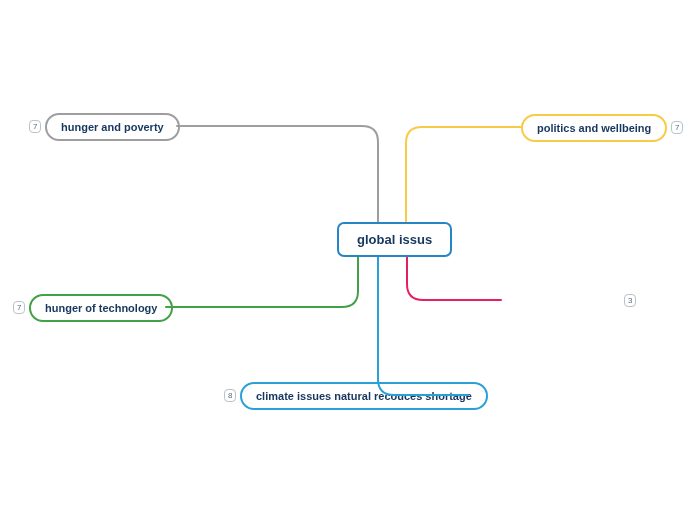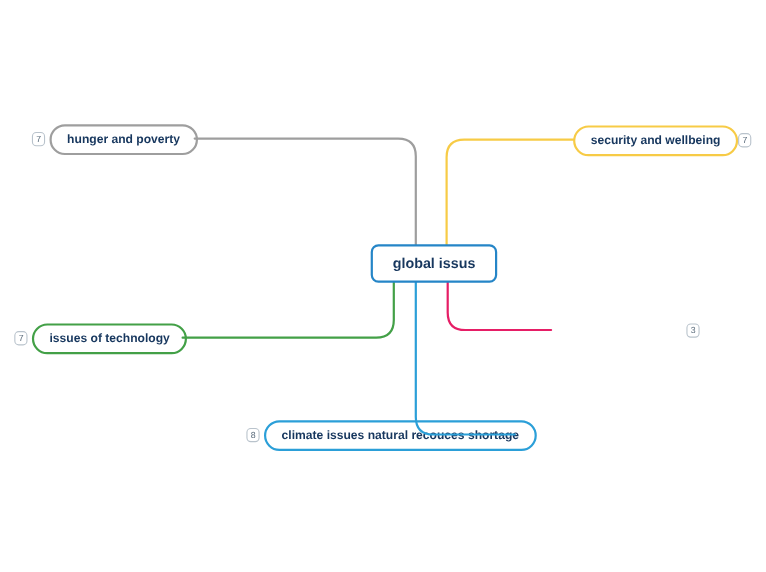--- a/index.html
+++ b/index.html
@@ -73,26 +73,26 @@
   <div class="node center-node" style="left: 337px; top: 222px; border-color: rgb(37, 133, 199);">
     <span>global issus</span>
   </div>
 
   <div class="node" style="left: 45px; top: 113px; border-color: rgb(158, 158, 158);">
     <span>hunger and poverty</span>
   </div>
   <div class="badge" style="left:29px; top:120px;">7</div>
 
   <div class="node" style="left: 521px; top: 114px; border-color: rgb(247, 203, 70);">
-    <span>security and wellbeing</span>
+    <span>politics and wellbeing</span>
   </div>
   <div class="badge" style="left:671px; top:121px;">7</div>
 
   <div class="node" style="left: 29px; top: 294px; border-color: rgb(67, 160, 71);">
-    <span>issues of technology</span>
+    <span>hunger of technology</span>
   </div>
   <div class="badge" style="left:13px; top:301px;">7</div>
 
   <div class="badge" style="left:624px; top:294px;">3</div>
 
   <div class="node" style="left: 240px; top: 382px; border-color: rgb(43, 159, 216);">
     <span>climate issues natural recouces shortage</span>
   </div>
   <div class="badge" style="left:224px; top:389px;">8</div>
 

